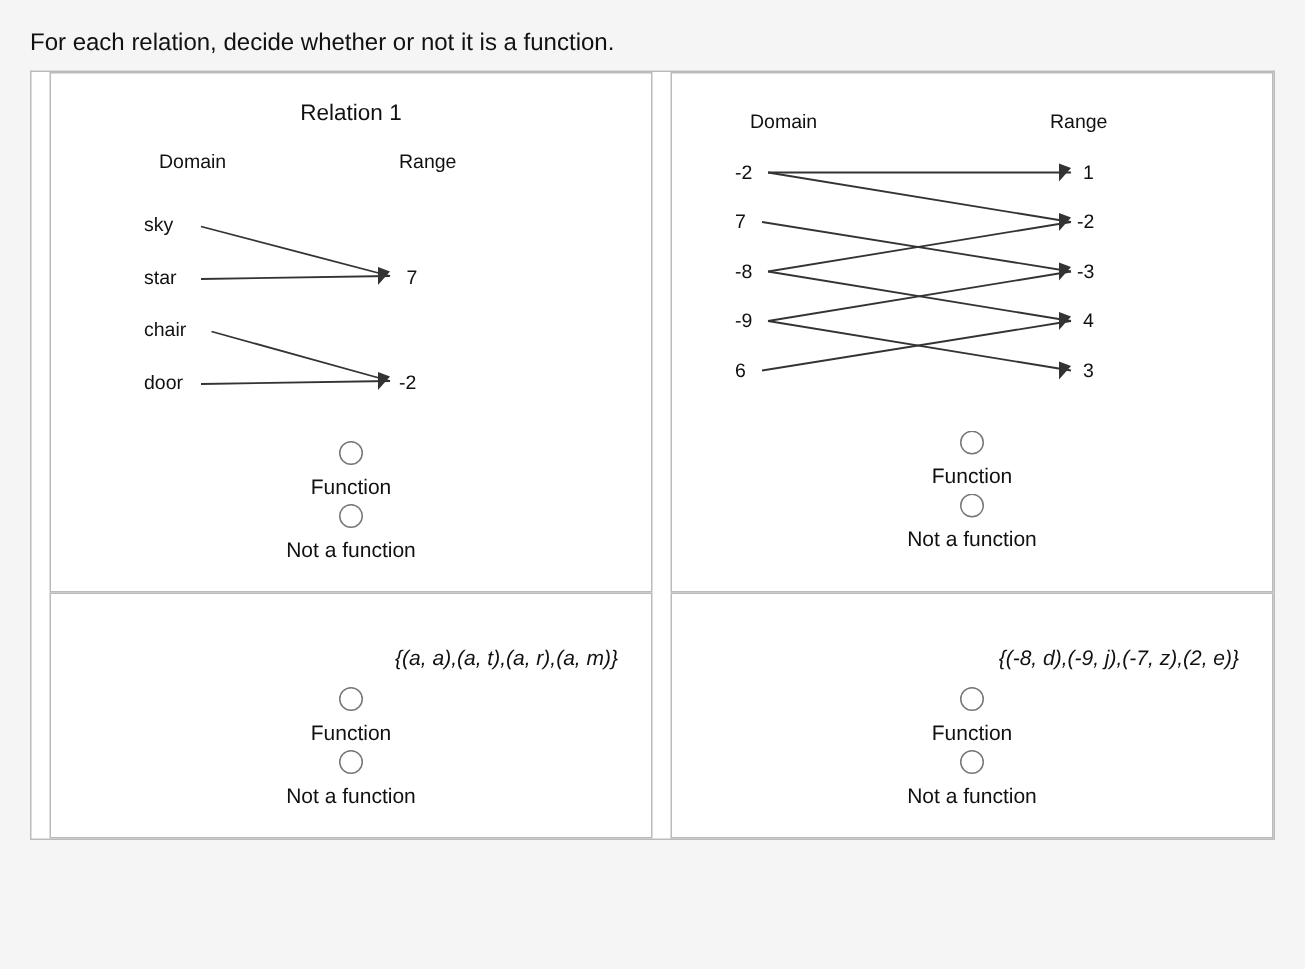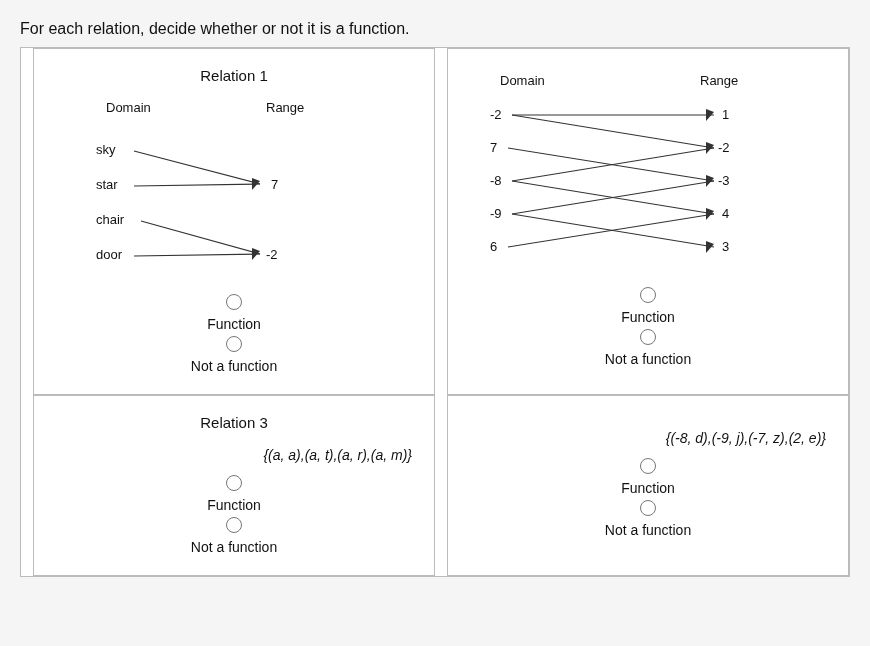--- a/index.html
+++ b/index.html
@@ -167,21 +167,20 @@
         <label>Function</label>
       </div>
       <div class="radio-option">
         <input type="radio" name="rel2" value="notfunction" style="">
         <label>Not a function</label>
       </div>
     </div>
   </div>
 
   <div class="cell cell-bottom">
-    <div class="cell-title">Relation 3</div>
     <div class="set-notation">{(a, a),(a, t),(a, r),(a, m)}</div>
     <div class="radio-group">
       <div class="radio-option">
         <input type="radio" name="rel3" value="function" style="">
         <label>Function</label>
       </div>
       <div class="radio-option">
         <input type="radio" name="rel3" value="notfunction" style="">
         <label>Not a function</label>
       </div>

